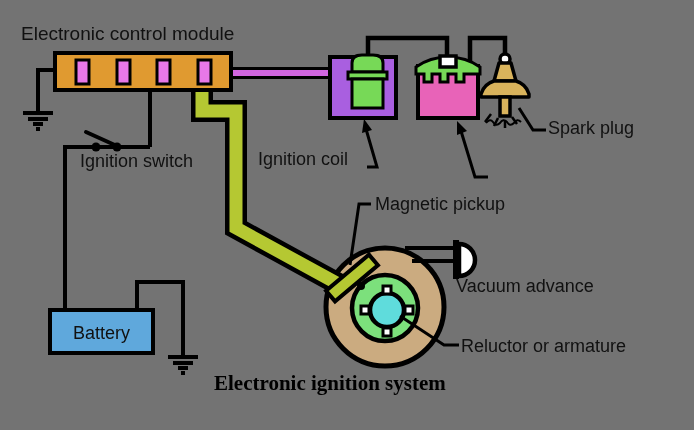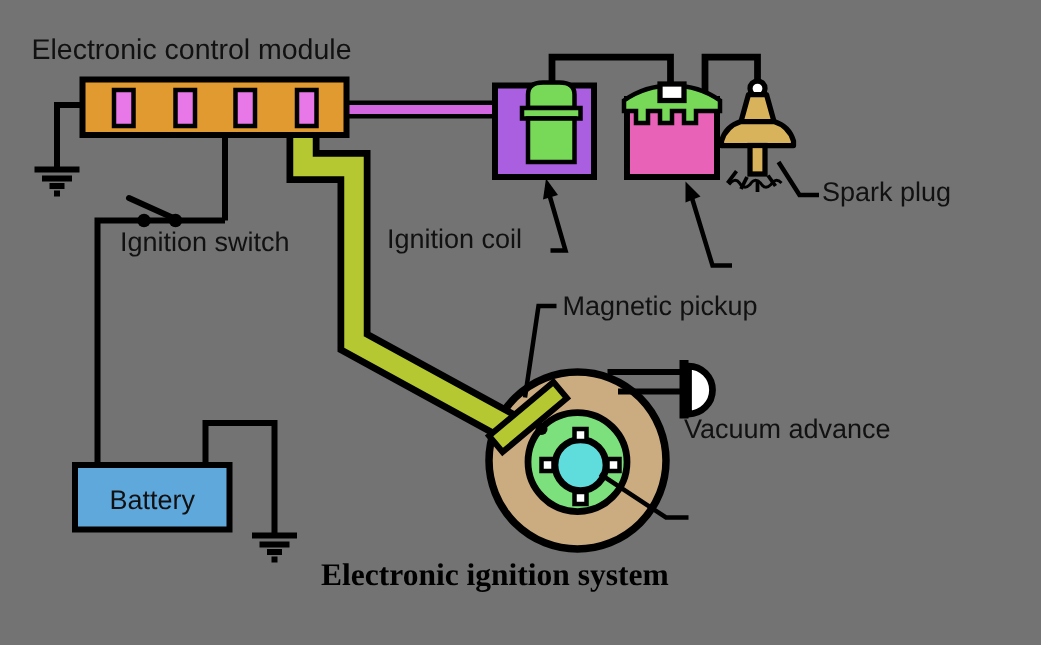--- a/index.html
+++ b/index.html
@@ -152,15 +152,16 @@
     <polygon points="457,121 467,131 457,135" fill="#000"></polygon>
   </svg>
 
   <div class="lbl lbl-module">Electronic control module</div>
   <div class="lbl lbl-battery">Battery</div>
   <div class="lbl lbl-switch">Ignition switch</div>
   <div class="lbl lbl-coil">Ignition coil</div>
   <div class="lbl lbl-plug">Spark plug</div>
   <div class="lbl lbl-pickup">Magnetic pickup</div>
   <div class="lbl lbl-vac">Vacuum advance</div>
+  <div class="lbl lbl-reluctor">Reluctor or armature</div>
   <div class="lbl lbl-title">Electronic ignition system</div>
 
 </div>
 
 </body></html>

